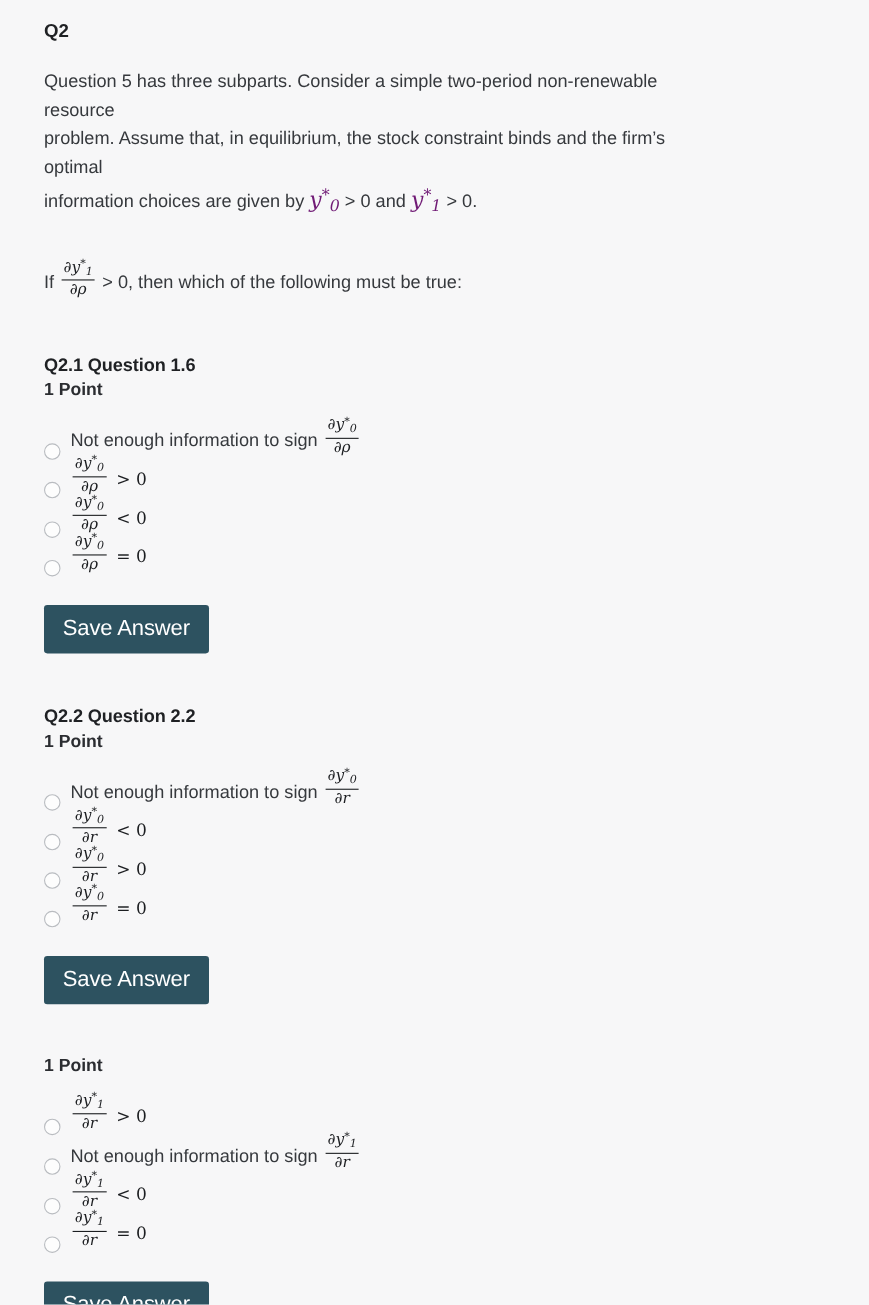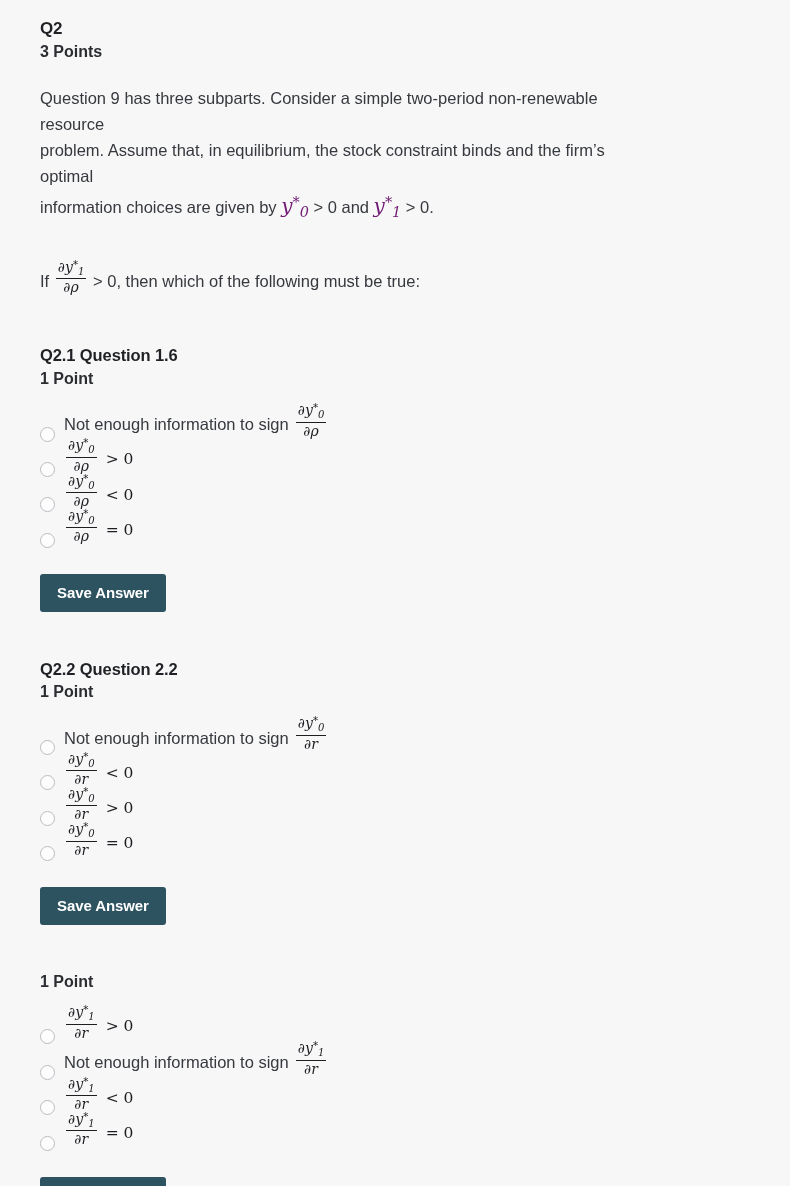--- a/index.html
+++ b/index.html
@@ -155,42 +155,41 @@
   .option-label .text {
     margin-right: 5px;
   }
 
   
   .save-btn {
     display: inline-block;
     margin-top: 26px;
     background: #2d5260;
     color: #ffffff;
-    font-size: 15px;
-    font-weight: bold;
+    font-size: 20px;
+    font-weight: normal;
     border: none;
     border-radius: 3px;
     padding: 10px 17px 11px 17px;
     cursor: pointer;
     font-family: "Liberation Sans", sans-serif;
     letter-spacing: -0.1px;
   }
 </style>
 </head>
 <body>
 
 <div class="page">
 
   <div>
     <div class="q-title">Q2</div>
-    <div class="q-points">3 Points</div>
   </div>
 
   <div class="prompt">
-    <p>Question 9 has three subparts. Consider a simple two-period non-renewable resource</p>
+    <p>Question 5 has three subparts. Consider a simple two-period non-renewable resource</p>
     <p>problem. Assume that, in equilibrium, the stock constraint binds and the firm’s optimal</p>
     <p>
       <span>information choices are given by</span>
       <span class="inline-var"><span>y</span><span class="sup">*</span><span class="sub">0</span></span>
       <span>&gt; 0 and</span>
       <span class="inline-var"><span>y</span><span class="sup">*</span><span class="sub">1</span></span>
       <span>&gt; 0.</span>
     </p>
     <p class="cond">
       <span>If</span>

